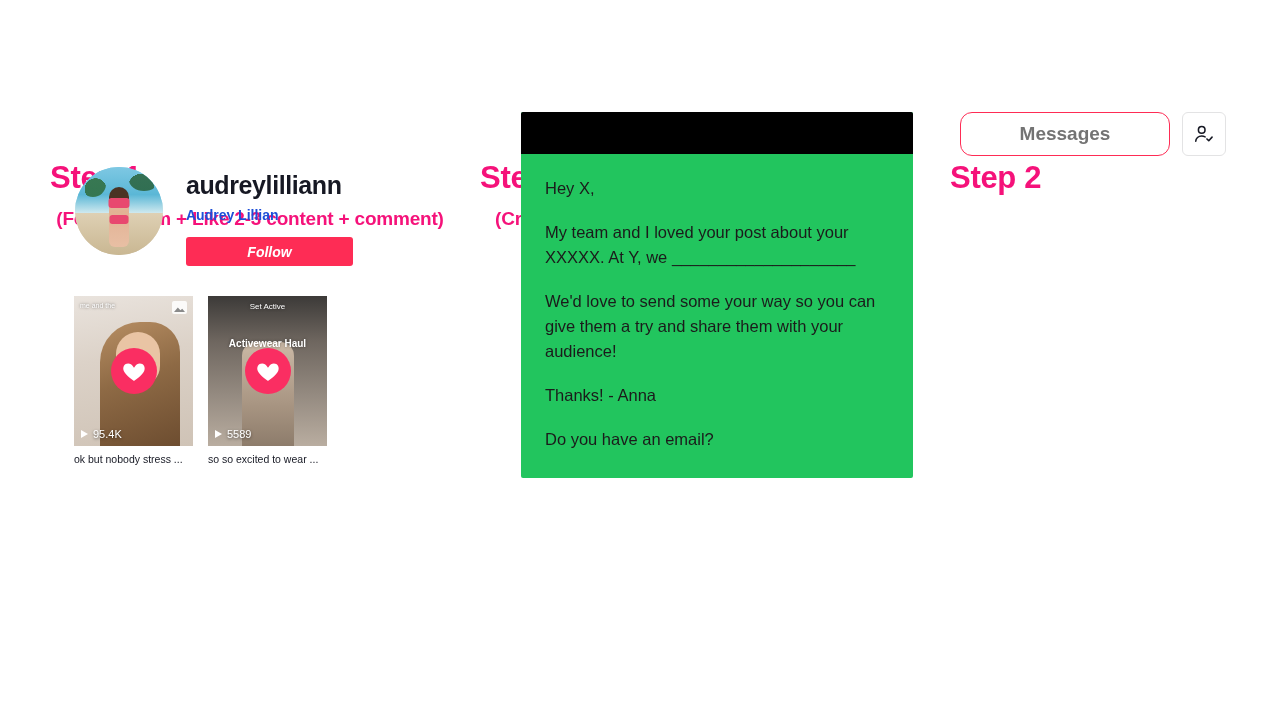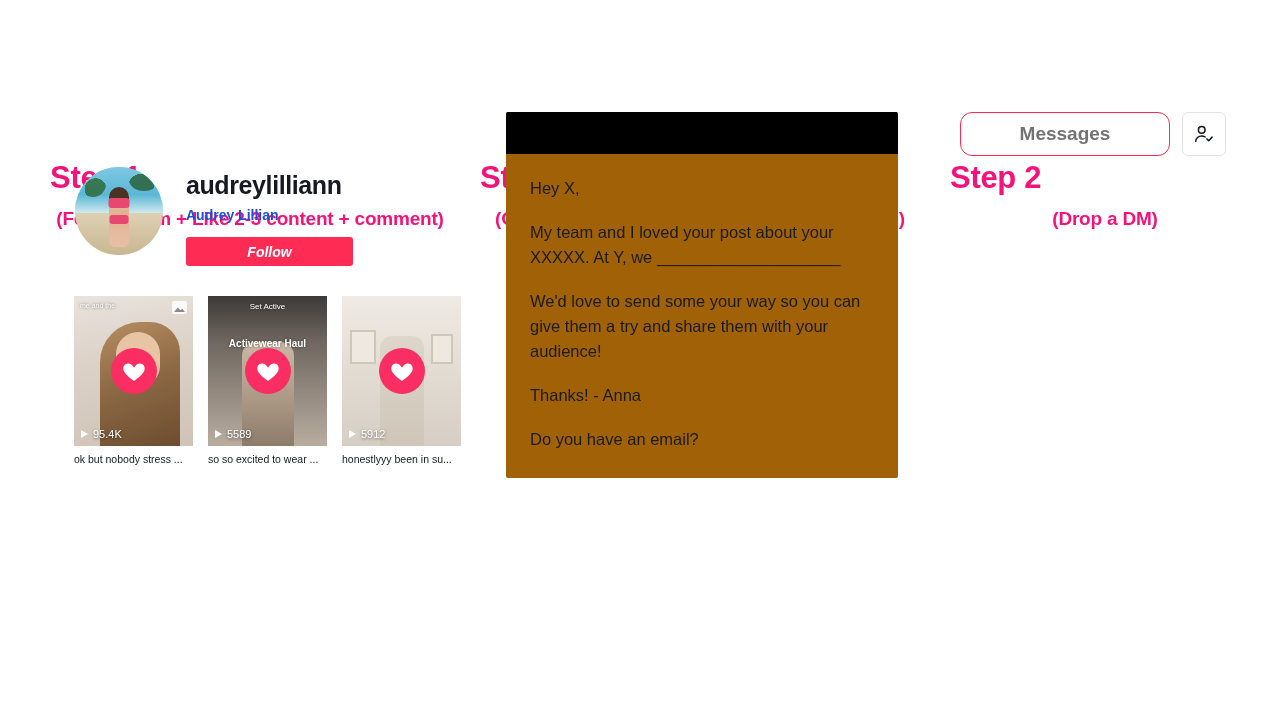--- a/index.html
+++ b/index.html
@@ -155,23 +155,23 @@
   }
   .caption {
     margin-top: 7px;
     font-size: 10.5px;
     color: #161823;
     white-space: nowrap; overflow: hidden; text-overflow: ellipsis;
   }
 
   
   .msg-card {
-    position: absolute; left: 26px; top: 112px;
+    position: absolute; left: 41px; top: 112px;
     width: 392px;
-    background: #a16207;
+    background: #22c55e;
     border-radius: 2px;
     overflow: hidden;
   }
   .msg-bar { height: 42px; background: #000000; }
   .msg-body {
     padding: 22px 24px 26px 24px;
     font-size: 16.5px;
     line-height: 25px;
     color: #1b1b1b;
   }
@@ -259,37 +259,20 @@
               </svg>
           </div>
           <div class="play-row">
             <span class="play-tri"></span>
             <span>5589</span>
           </div>
         </div>
         <div class="caption">so so excited to wear ...</div>
       </div>
 
-      <div class="vid">
-        <div class="thumb t3">
-          <div class="frame"></div>
-          <div class="frame2"></div>
-          <div class="body"></div>
-          <div class="heart-badge">
-            <svg viewBox="0 0 24 24" aria-hidden="true">
-                <path fill="#ffffff" d="M12 21s-7.5-4.8-9.4-9.1C1.1 8.3 3.2 5 6.6 5c2 0 3.4 1.1 4.2 2.3l1.2 1.7 1.2-1.7C14 5.9 15.4 5 17.4 5c3.4 0 5.5 3.3 4 6.9C19.5 16.2 12 21 12 21z"></path>
-              </svg>
-          </div>
-          <div class="play-row">
-            <span class="play-tri"></span>
-            <span>5912</span>
-          </div>
-        </div>
-        <div class="caption">honestlyyy been in su...</div>
-      </div>
 
     </div>
   </div>
 
   <div class="col col-2">
     <div class="step-title" style="margin-top:160px;">Step 2</div>
     <div class="step-sub">(Craft a message that provides value for them)</div>
 
     <div class="msg-card">
       <div class="msg-bar"></div>
@@ -298,21 +281,20 @@
         <p>My team and I loved your post about your XXXXX. At Y, we ____________________</p>
         <p>We'd love to send some your way so you can give them a try and share them with your audience!</p>
         <p>Thanks! - Anna</p>
         <p style="margin-bottom:0;">Do you have an email?</p>
       </div>
     </div>
   </div>
 
   <div class="col col-3">
     <div class="step-title" style="margin-top:160px;">Step 2</div>
-    <div class="step-sub">(Drop a DM)</div>
 
     <div class="msg-row">
       <button class="messages-btn">Messages</button>
       <div class="icon-btn">
         <svg viewBox="0 0 24 24" fill="none" stroke="#161823" stroke-width="1.7" stroke-linecap="round" stroke-linejoin="round" aria-hidden="true">
           <circle cx="9.5" cy="7.5" r="3.6"></circle>
           <path d="M3 20c0-3.4 2.9-5.8 6.5-5.8 1.4 0 2.6.3 3.7.9"></path>
           <path d="M15.2 17.4l2 2 3.6-4"></path>
         </svg>
       </div>

